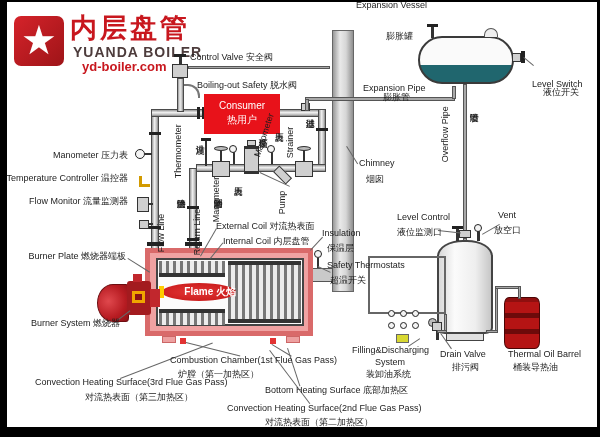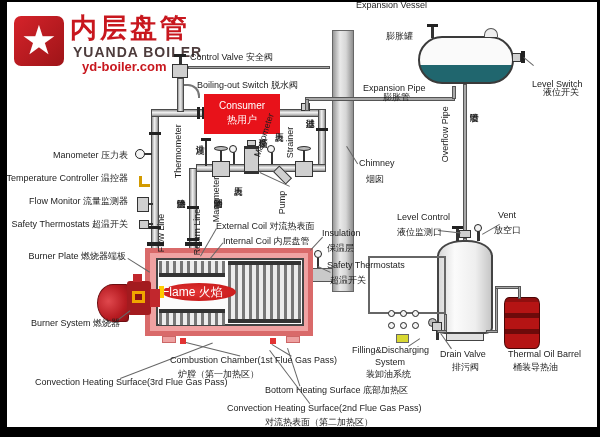--- a/index.html
+++ b/index.html
@@ -124,21 +124,21 @@
   <div class="gauge" style="left:388px;top:322px;width:7px;height:7px"></div>
   <div class="gauge" style="left:400px;top:322px;width:7px;height:7px"></div>
   <div class="gauge" style="left:412px;top:322px;width:7px;height:7px"></div>
   <div style="position:absolute;left:396px;top:334px;width:13px;height:9px;background:#d8d832;border:1px solid #666"></div>
 
   <div style="position:absolute;left:145px;top:248px;width:168px;height:88px;background:#f0a2a2;border:5px solid #d96a6a"></div>
   <div style="position:absolute;left:156px;top:258px;width:148px;height:68px;background:#fcfcfc;border:2px solid #444"></div>
   <div class="stripes caps" style="left:228px;top:261px;width:73px;height:62px"></div>
   <div class="stripes" style="left:159px;top:261px;width:66px;height:16px;box-shadow:inset 0 -4px 0 #333"></div>
   <div class="stripes" style="left:159px;top:309px;width:66px;height:16px;box-shadow:inset 0 4px 0 #333"></div>
-  <div style="position:absolute;left:162px;top:283px;width:74px;height:18px;background:radial-gradient(ellipse at 45% 50%,#e23535,#c31414);border-radius:50%;color:#fff;font-size:12px;font-weight:normal;text-align:left;line-height:18px">
+  <div style="position:absolute;left:162px;top:283px;width:74px;height:18px;background:radial-gradient(ellipse at 45% 50%,#e23535,#c31414);border-radius:50%;color:#fff;font-size:10px;font-weight:bold;text-align:right;line-height:18px">
     <span><span>Flame</span> <span>火焰</span></span>
   </div>
   <div style="position:absolute;left:159px;top:286px;width:5px;height:12px;background:#ffcc00"></div>
   <div style="position:absolute;left:162px;top:336px;width:14px;height:7px;background:#eda0a0;border:1px solid #c66"></div>
   <div style="position:absolute;left:286px;top:336px;width:14px;height:7px;background:#eda0a0;border:1px solid #c66"></div>
   <div class="redtick" style="left:180px;top:338px;width:6px;height:6px"></div>
   <div class="redtick" style="left:270px;top:338px;width:6px;height:6px"></div>
   <div class="gauge" style="left:314px;top:250px;width:8px;height:8px"></div>
   <div class="stem" style="left:317px;top:258px;width:2px;height:10px"></div>
 
@@ -174,34 +174,33 @@
   <div class="ptr" style="left:288px;top:348px;width:40px;transform:rotate(72deg)"></div>
   <div class="ptr" style="left:270px;top:350px;width:67px;transform:rotate(53deg)"></div>
   <div class="ptr" style="left:408px;top:346px;width:14px;transform:rotate(-34deg)"></div>
   <div class="ptr" style="left:441px;top:333px;width:19px;transform:rotate(55deg)"></div>
   <div class="ptr" style="left:128px;top:258px;width:26px;transform:rotate(32deg)"></div>
   <div class="ptr" style="left:117px;top:320px;width:16px;transform:rotate(-37deg)"></div>
   <div class="ptr" style="left:524px;top:57px;width:13px;transform:rotate(40deg)"></div>
   <div class="ptr" style="left:260px;top:172px;width:33px;transform:rotate(25deg)"></div>
 
   <div class="l" style="left:190px;top:52px"><span>Control Valve</span> <span>安全阀</span></div>
-  <div class="l" style="left:197px;top:80px"><span>Boiling-out Switch</span> <span>脱水阀</span></div>
+  <div class="l" style="left:197px;top:80px"><span>Boiling-out Safety</span> <span>脱水阀</span></div>
   <div class="l" style="left:356px;top:0">Expansion Vessel</div>
   <div class="l" style="left:386px;top:31px">膨胀罐</div>
   <div class="l" style="left:363px;top:83px">Expansion Pipe</div>
   <div class="l" style="left:383px;top:92px">膨胀管</div>
   <div class="l" style="left:532px;top:79px">Level Switch</div>
   <div class="l" style="left:543px;top:87px">液位开关</div>
   <div class="l" style="left:359px;top:158px">Chimney</div>
   <div class="l" style="left:366px;top:174px">烟囱</div>
 
   <div class="l" style="left:0;top:150px;width:128px;text-align:right"><span>Manometer</span> <span>压力表</span></div>
   <div class="l" style="left:0;top:173px;width:128px;text-align:right"><span>Temperature Controller</span> <span>温控器</span></div>
   <div class="l" style="left:0;top:196px;width:128px;text-align:right"><span>Flow Monitor</span> <span>流量监测器</span></div>
-  <div class="l" style="left:0;top:219px;width:128px;text-align:right"><span>Safety Thermostats</span> <span>超温开关</span></div>
   <div class="l" style="left:0;top:251px;width:126px;text-align:right"><span>Burner Plate</span> <span>燃烧器端板</span></div>
   <div class="l" style="left:0;top:318px;width:120px;text-align:right"><span>Burner System</span> <span>燃烧器</span></div>
 
   <div class="l rot" style="left:166px;top:242px">Flow Line</div>
   <div class="l vzh" style="left:176px;top:192px">供油管路</div>
   <div class="l rot" style="left:183px;top:168px">Thermometer</div>
   <div class="l vzh" style="left:195px;top:138px">温度计</div>
   <div class="l rot" style="left:202px;top:245px">Return Line</div>
   <div class="l vzh" style="left:213px;top:192px">回油管路</div>
   <div class="l rot" style="left:221px;top:212px">Manometer</div>
@@ -229,17 +228,18 @@
   <div class="l" style="left:352px;top:345px">Filling&amp;Discharging</div>
   <div class="l" style="left:375px;top:357px">System</div>
   <div class="l" style="left:366px;top:369px">装卸油系统</div>
   <div class="l" style="left:440px;top:349px">Drain Valve</div>
   <div class="l" style="left:452px;top:362px">排污阀</div>
   <div class="l" style="left:508px;top:349px">Thermal Oil  Barrel</div>
   <div class="l" style="left:513px;top:362px">桶装导热油</div>
   <div class="l" style="left:170px;top:355px">Combustion Chamber(1st Flue Gas Pass)</div>
   <div class="l" style="left:178px;top:369px">炉膛（第一加热区）</div>
   <div class="l" style="left:35px;top:377px">Convection Heating Surface(3rd Flue Gas Pass)</div>
+  <div class="l" style="left:85px;top:392px">对流热表面（第三加热区）</div>
   <div class="l" style="left:265px;top:385px"><span>Bottom Heating Surface</span> <span>底部加热区</span></div>
   <div class="l" style="left:227px;top:403px">Convection Heating Surface(2nd Flue Gas Pass)</div>
   <div class="l" style="left:265px;top:417px">对流热表面（第二加热区）</div>
 
 </div>
 
 </body></html>

